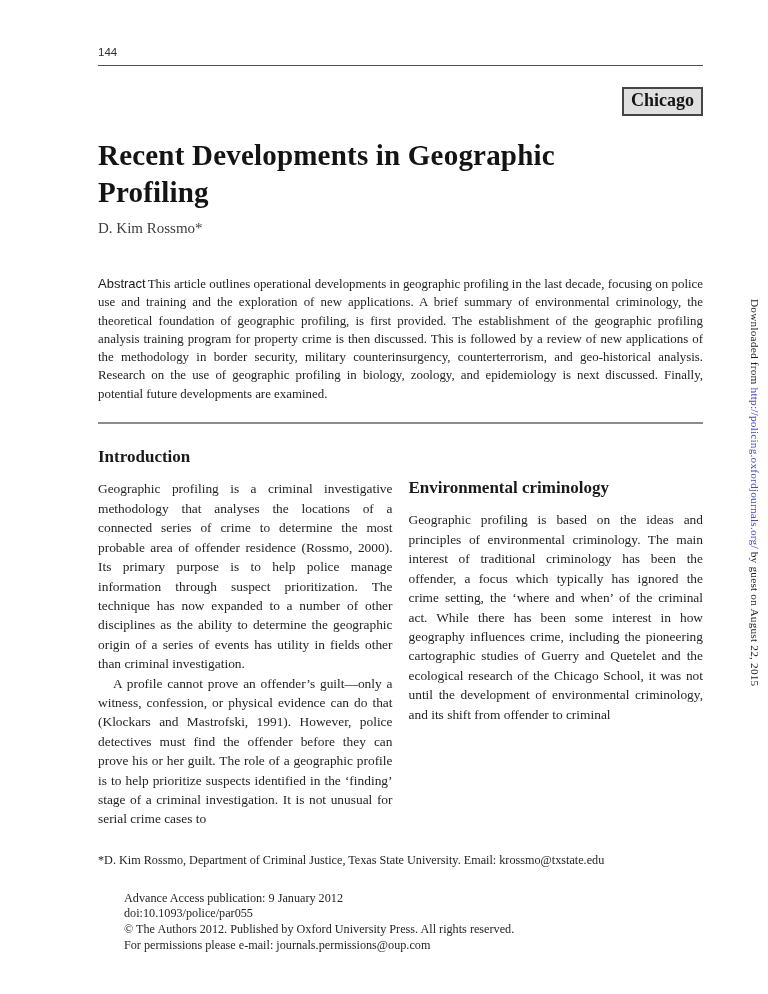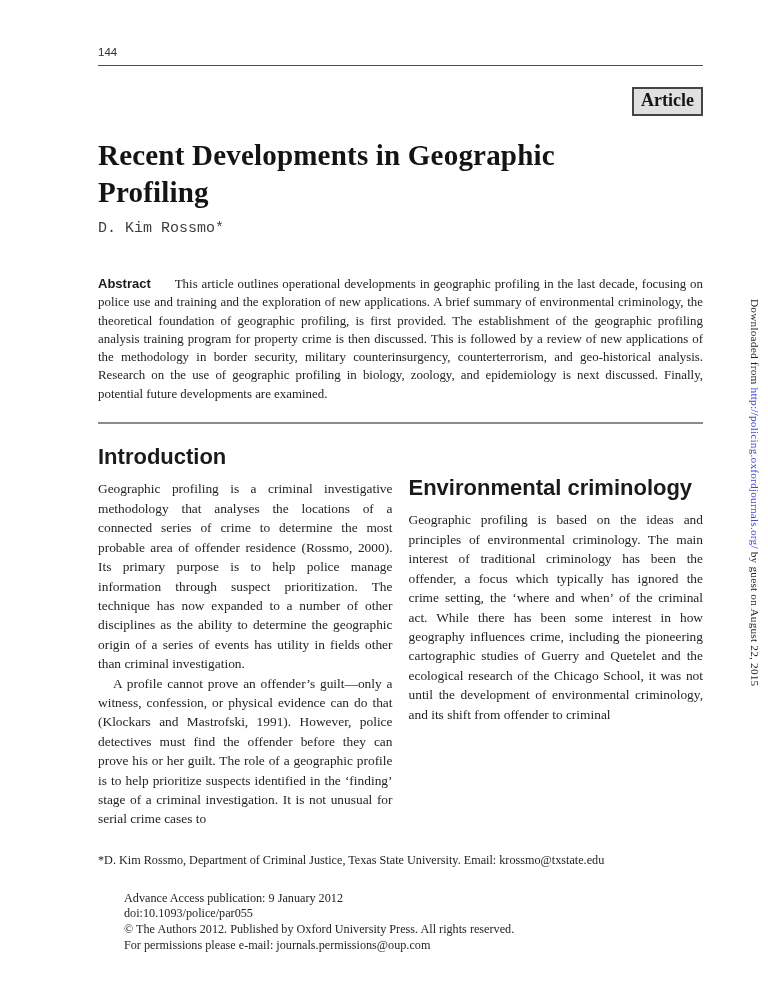--- a/index.html
+++ b/index.html
@@ -44,56 +44,56 @@
   .title {
     font-size: 29px;
     line-height: 37px;
     font-weight: bold;
     color: #141414;
     margin: 0 0 9px 0;
     max-width: 555px;
     letter-spacing: 0.2px;
   }
   .author {
-    font-family: Liberation Mono, monospace;
+    font-family: Liberation Serif, serif;
     font-size: 15px;
     font-weight: 400;
     color: #3d3d3d;
     margin-bottom: 38px;
   }
   .abstract {
     font-size: 12.9px;
     line-height: 18.3px;
     text-align: justify;
     color: #242424;
     margin: 0 0 19px 0;
   }
   .abstract .label {
     font-family: "Liberation Sans", sans-serif;
-    font-weight: bold;
+    font-weight: normal;
     font-size: 13px;
     color: #1a1a1a;
-    margin-right: 24px;
+    margin-right: 2px;
   }
   .midrule {
     border: none;
     border-top: 2px solid #8c8c8c;
     margin: 0 0 23px 0;
   }
   .cols { display: flex; gap: 16px; }
   .col {
     width: 295px;
     font-size: 13.4px;
     line-height: 19.4px;
     text-align: justify;
     color: #242424;
   }
   .col h2 {
-    font-family: Liberation Sans, sans-serif;
-    font-size: 22px;
+    font-family: Liberation Serif, serif;
+    font-size: 17px;
     font-weight: bold;
     color: #1a1a1a;
     margin: 0 0 13px 0;
     text-align: left;
   }
   .col h2.h2-gap { margin-top: 31px; }
   .col p { margin: 0; }
   .col p.indent { text-indent: 15px; }
   .footnote {
     font-size: 12.2px;
@@ -126,21 +126,21 @@
 </style>
 </head>
 <body>
 
 <div class="content">
 
   <div class="pagenum">144</div>
   <hr class="toprule">
 
   <div class="badge-row">
-    <span class="badge">Article</span>
+    <span class="badge">Chicago</span>
   </div>
 
   <h1 class="title">Recent Developments in Geographic Profiling</h1>
   <div class="author">D. Kim Rossmo*</div>
 
   <p class="abstract"><span class="label">Abstract</span><span>This article outlines operational developments in geographic profiling in the last decade, focusing on police use and training and the exploration of new applications. A brief summary of environmental criminology, the theoretical foundation of geographic profiling, is first provided. The establishment of the geographic profiling analysis training program for property crime is then discussed. This is followed by a review of new applications of the methodology in border security, military counterinsurgency, counterterrorism, and geo-historical analysis. Research on the use of geographic profiling in biology, zoology, and epidemiology is next discussed. Finally, potential future developments are examined.</span></p>
 
   <hr class="midrule">
 
   <div class="cols">

